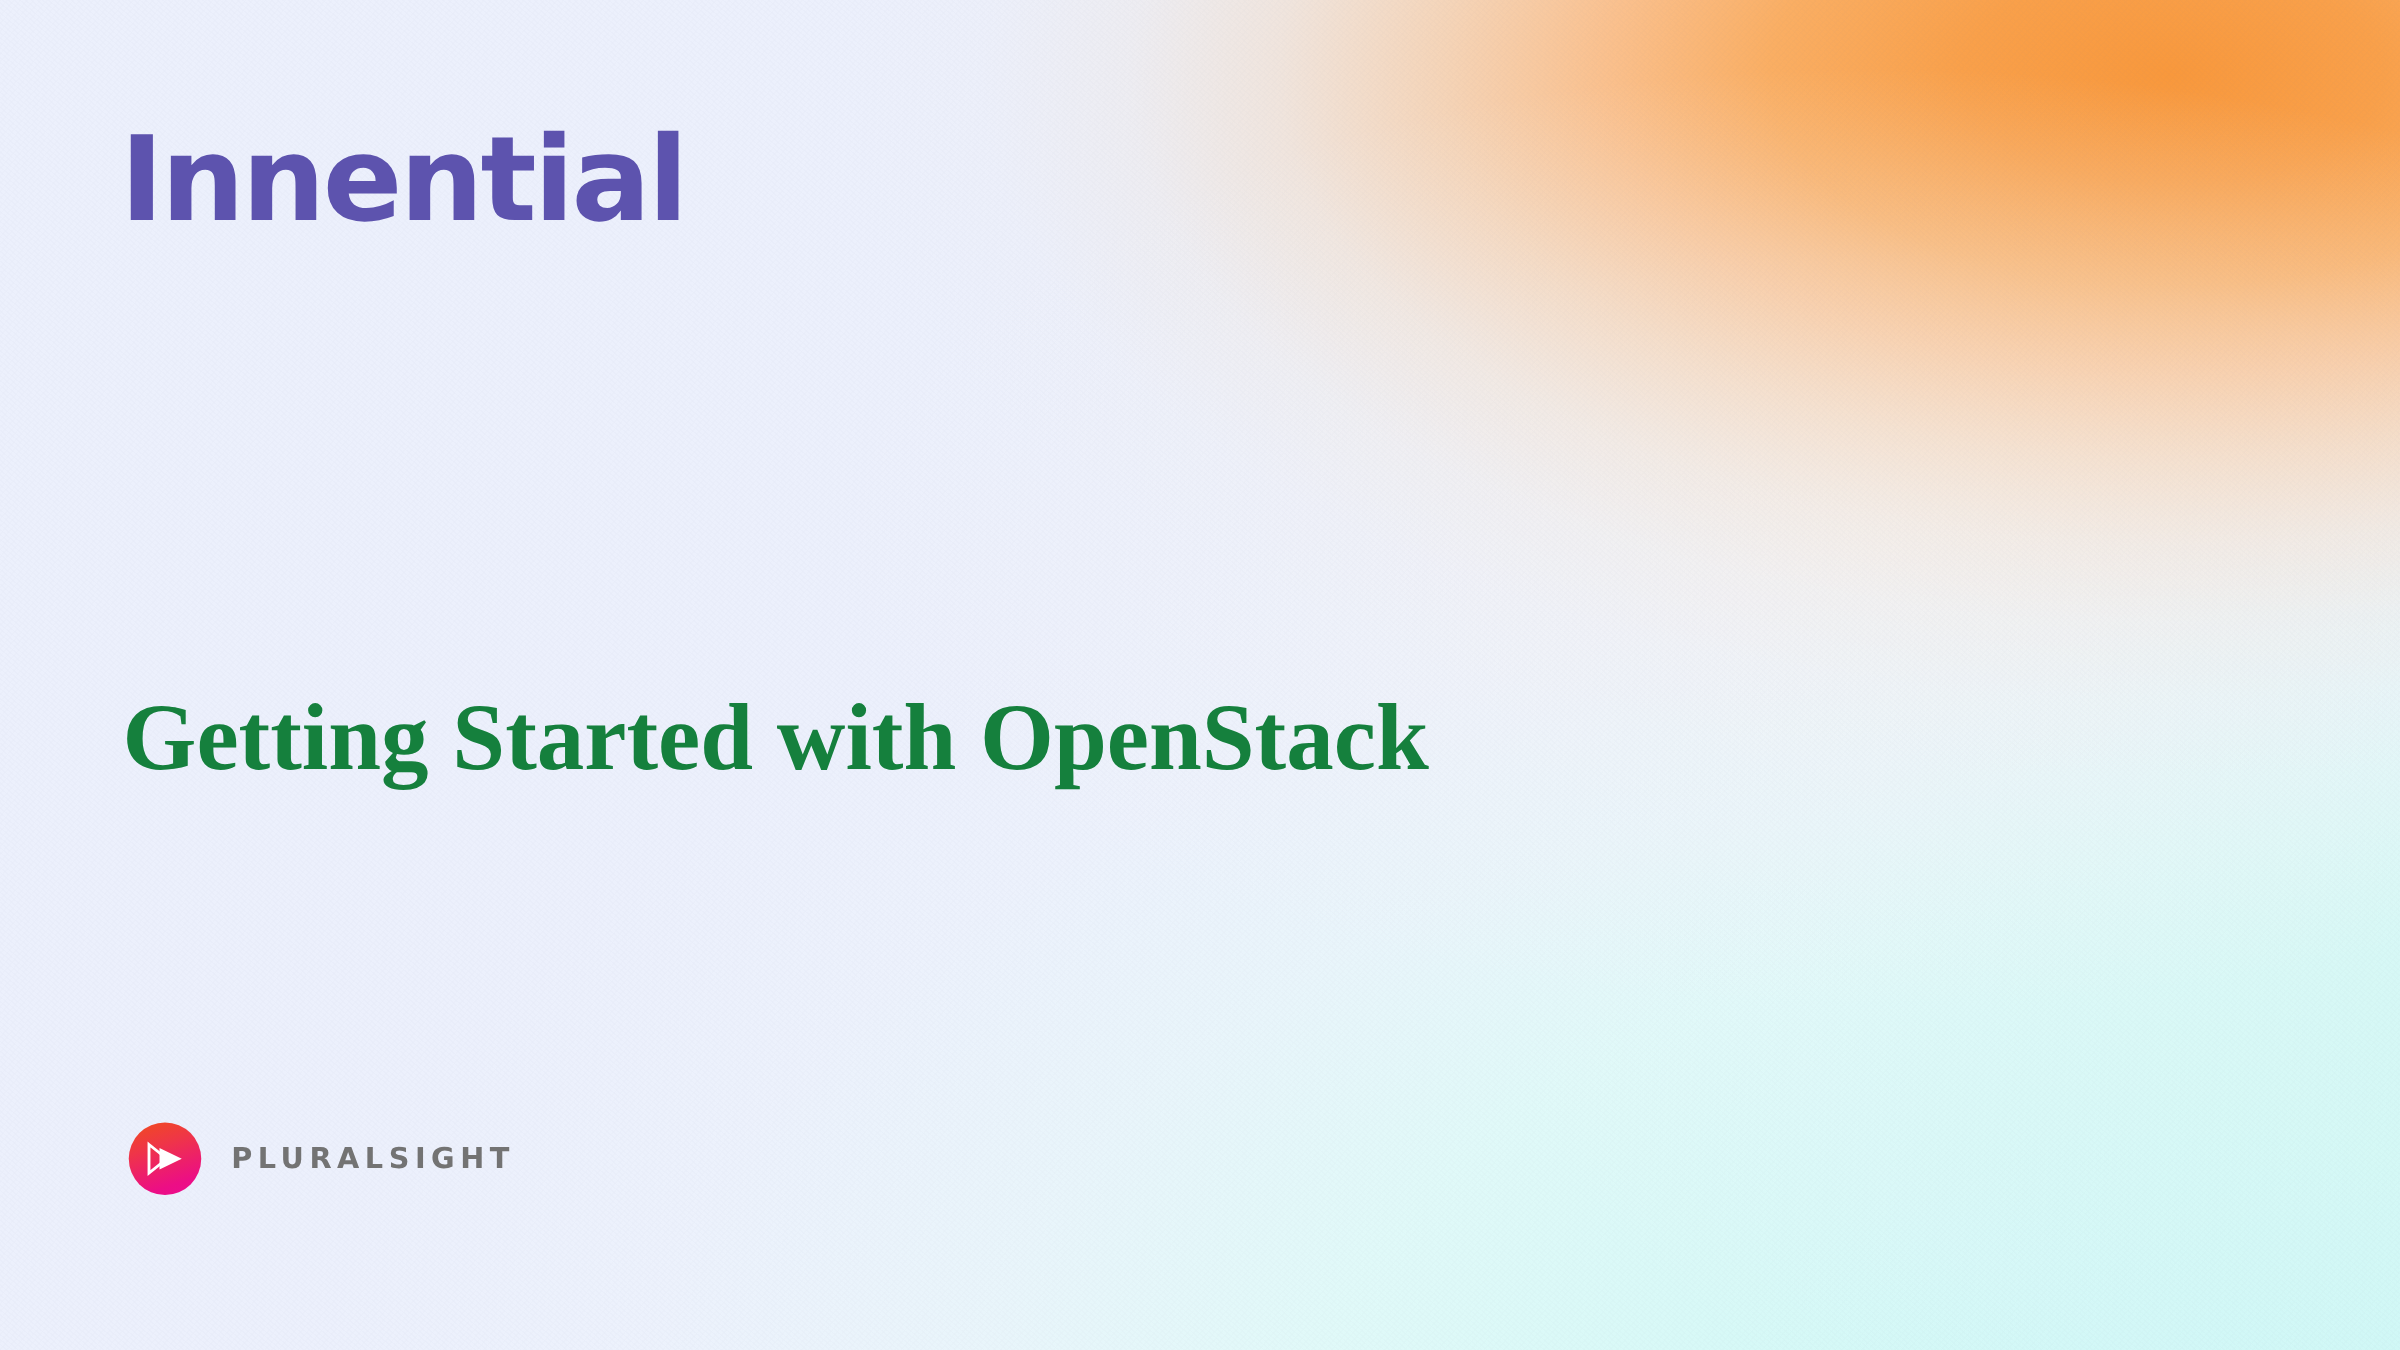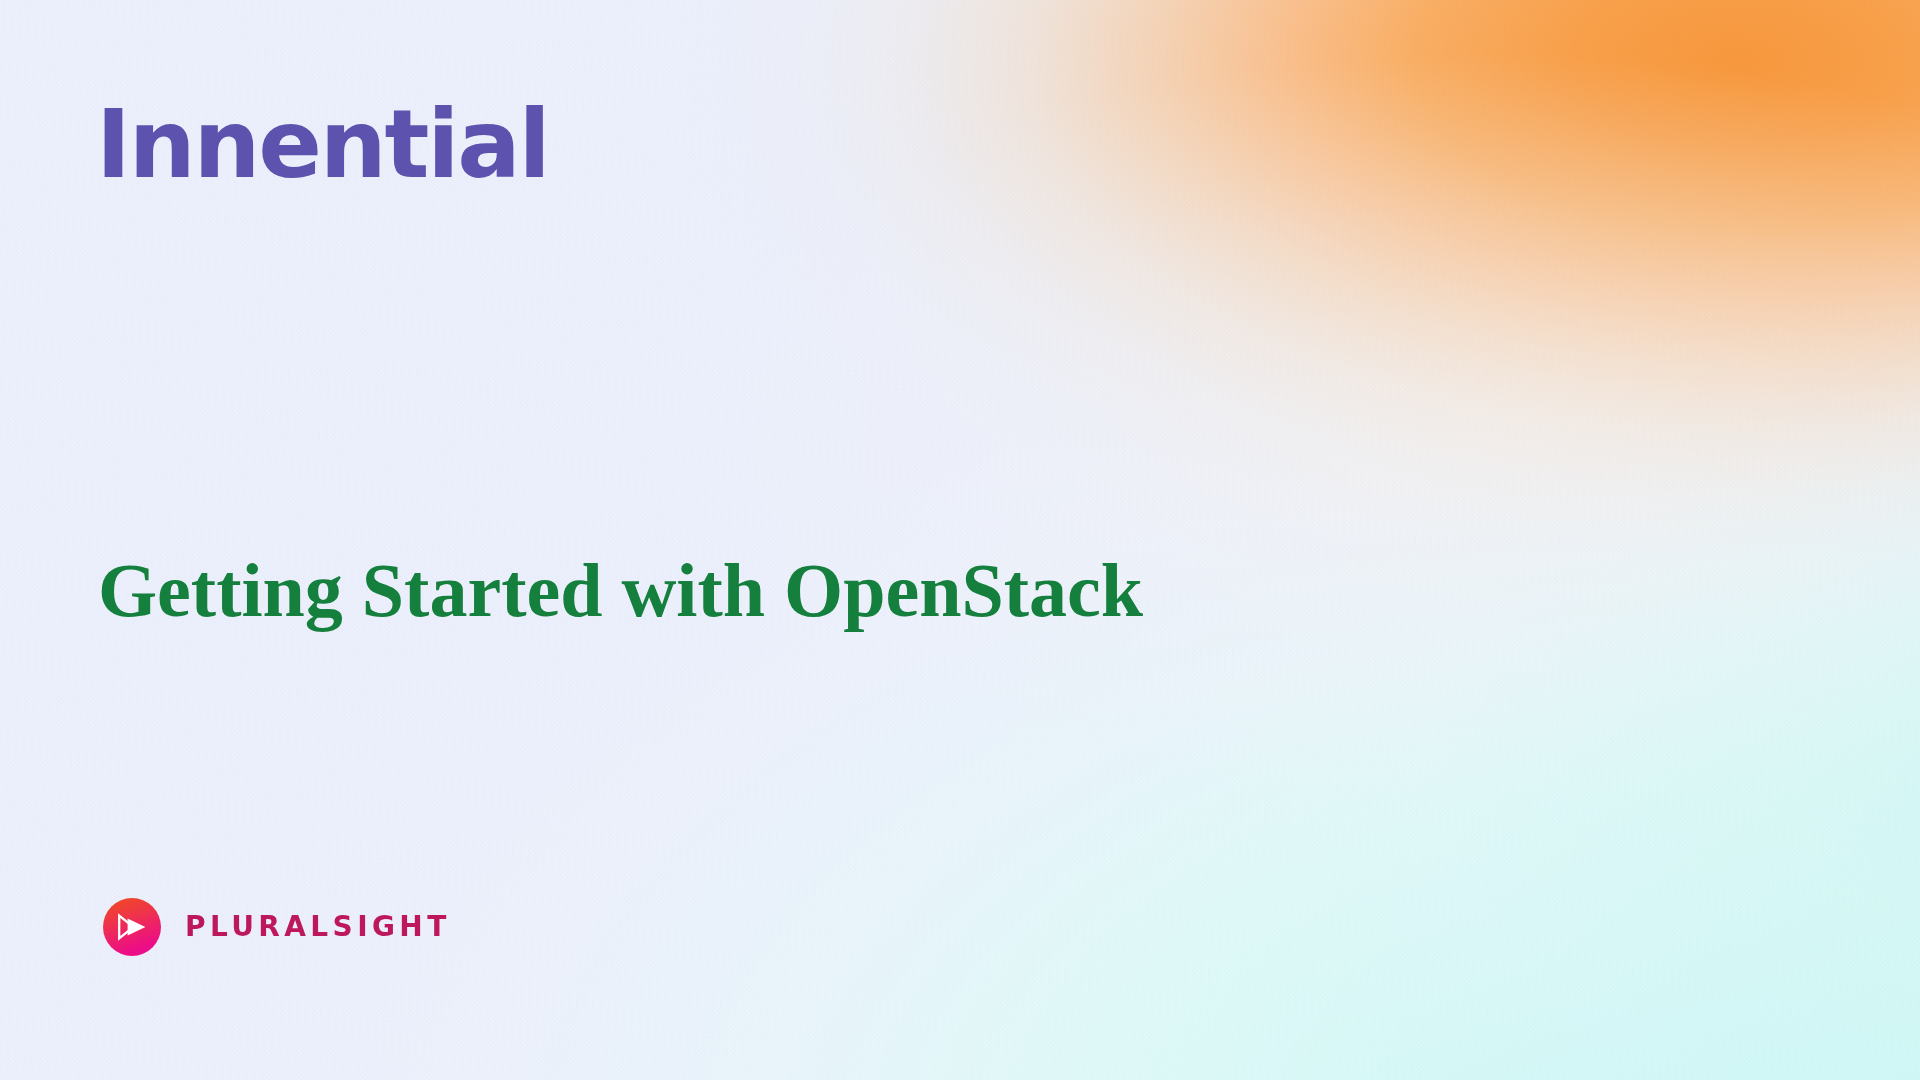--- a/index.html
+++ b/index.html
@@ -178,24 +178,24 @@
 
   .ps-badge svg {
     display: block;
     width: 34px;
     height: 34px;
   }
 
   .ps-wordmark {
     font-family: "DejaVu Sans", "Liberation Sans", sans-serif;
     font-weight: 700;
-    font-size: 28px;
+    font-size: 23px;
     line-height: 1;
     letter-spacing: 4.4px;
-    color: #be185d;
+    color: #737373;
     white-space: nowrap;
   }
 </style>
 </head>
 <body>
 
 <div class="slide">
 
   <div class="bg-base"></div>
   <div class="bg-cyan"></div>

